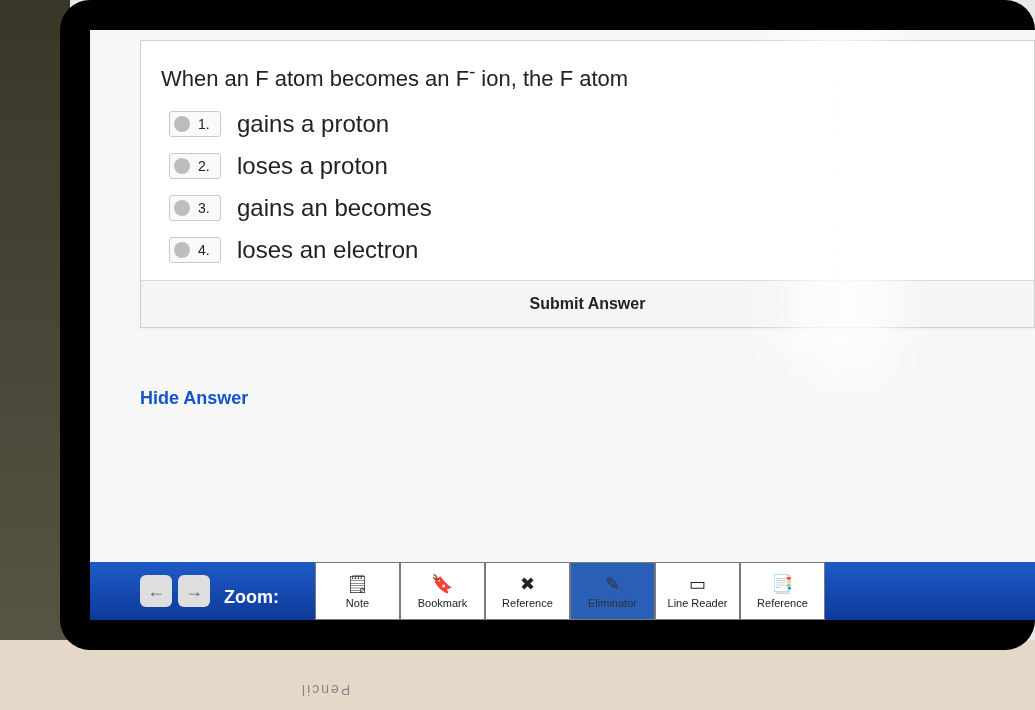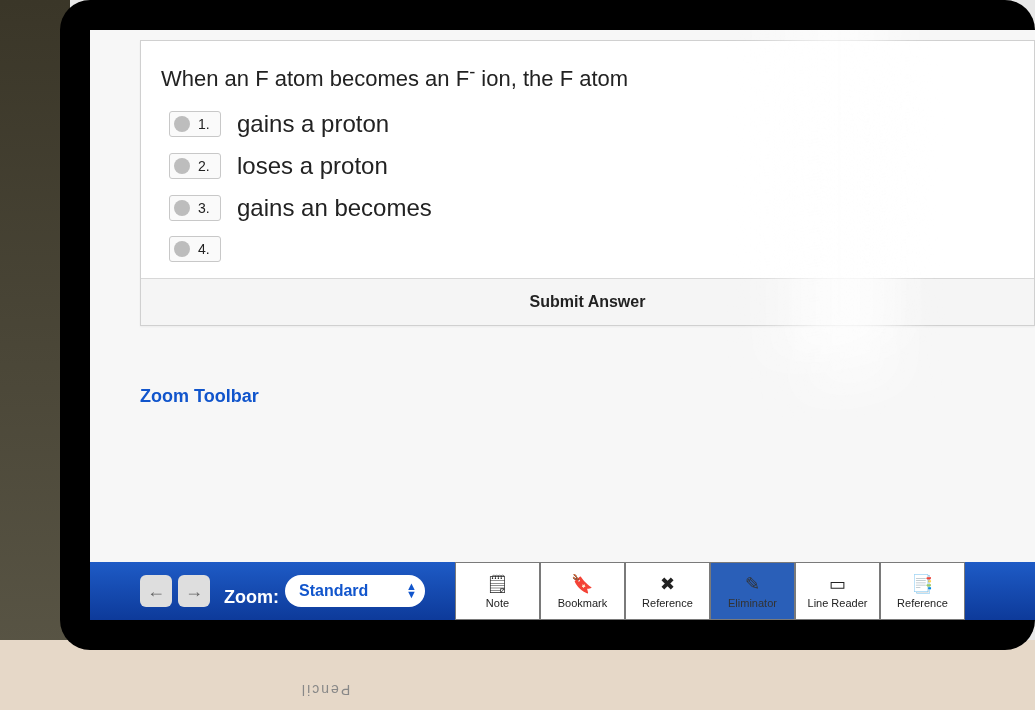--- a/index.html
+++ b/index.html
@@ -253,42 +253,39 @@
             <span class="radio-dot"></span>
             <span class="opt-num">3.</span>
           </div>
           <span class="opt-label">gains an becomes</span>
         </div>
         <div class="option-row">
           <div class="option-btn">
             <span class="radio-dot"></span>
             <span class="opt-num">4.</span>
           </div>
+          <span class="opt-label">loses an electron</span>
         </div>
       </div>
 
       <div class="submit-bar">
         <span class="submit-label">Submit Answer</span>
       </div>
     </div>
 
-    <div class="hide-toolbar">Zoom Toolbar</div>
+    <div class="hide-toolbar">Hide Answer</div>
 
     <div class="toolbar">
       <div class="nav-btn">
         <span>←</span>
       </div>
       <div class="nav-btn">
         <span>→</span>
       </div>
       <span class="zoom-label">Zoom:</span>
-      <div class="zoom-pill">
-        <span>Standard</span>
-        <span class="zoom-arrows">▲<br>▼</span>
-      </div>
 
       <div class="tool-group">
         <div class="tool-item">
           <span class="ticon">🗒</span>
           <span>Note</span>
         </div>
         <div class="tool-item">
           <span class="ticon">🔖</span>
           <span>Bookmark</span>
         </div>

